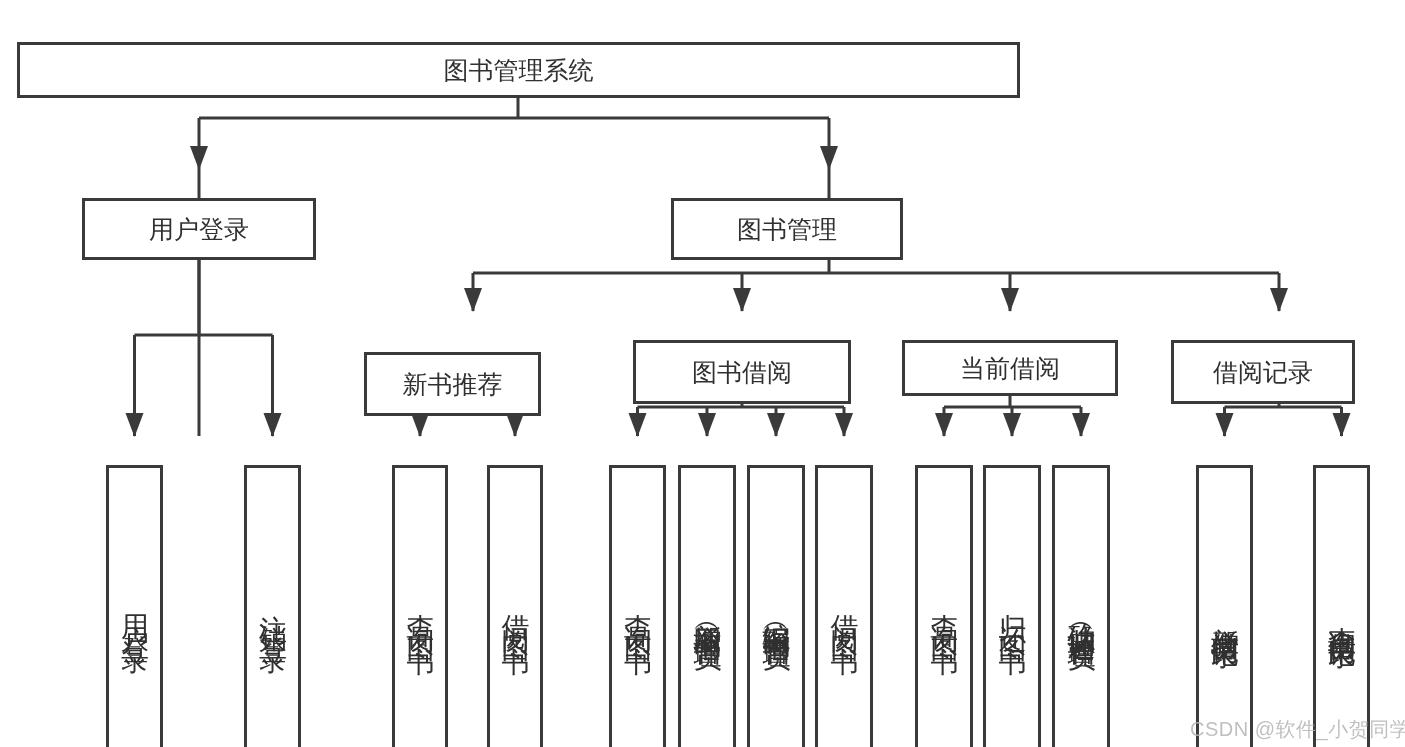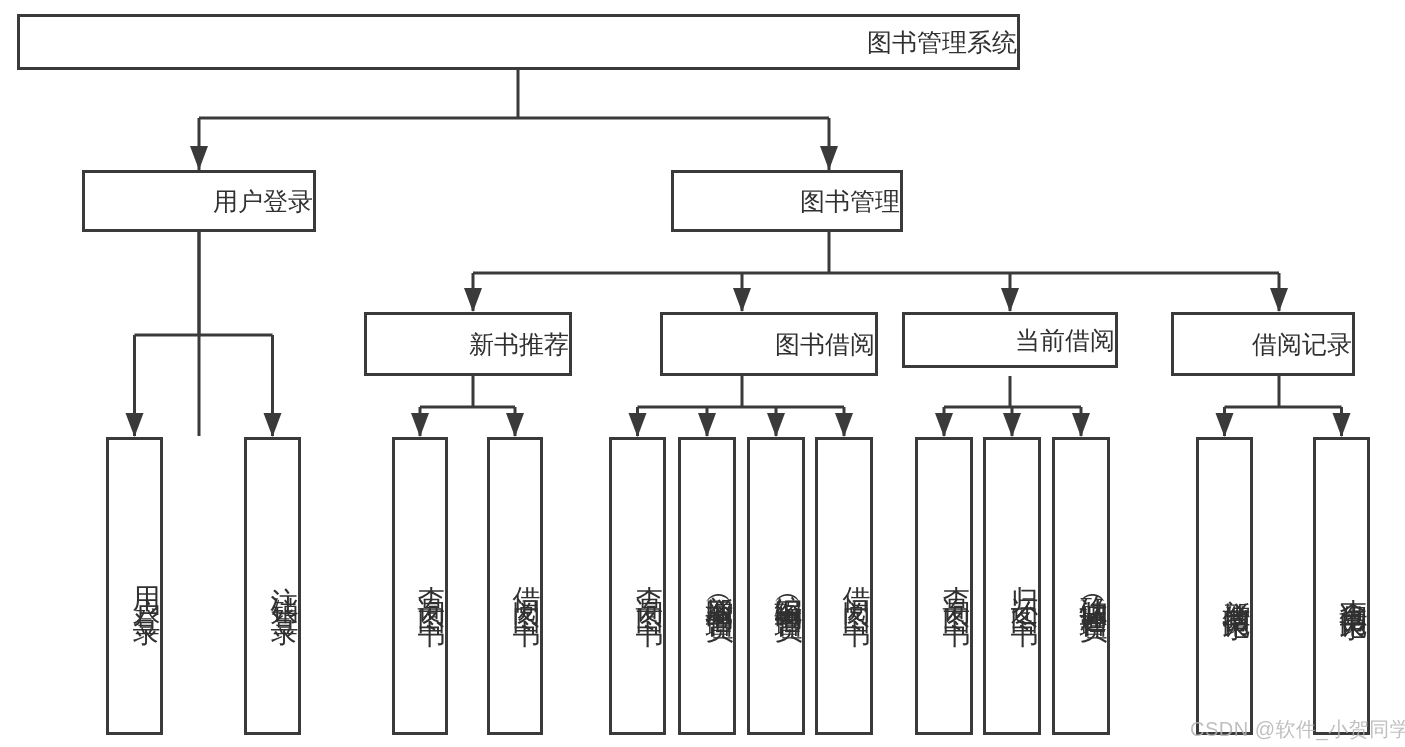--- a/index.html
+++ b/index.html
@@ -19,24 +19,25 @@
   #wires{position:absolute;left:0;top:0;width:1405px;height:747px;}
   #wires path{stroke:var(--line);stroke-width:3;fill:none;}
   #wires polygon{fill:var(--line);stroke:none;}
   .node{
     position:absolute;
     box-sizing:border-box;
     background:#fff;
     border:3px solid var(--line);
     display:flex;
     align-items:center;
-    justify-content:flex-end;
+    justify-content:center;
     font-size:25px;
     line-height:1.15;
     white-space:nowrap;
+    margin-top:28px;
   }
   .node.v span{
     writing-mode:vertical-rl;
     text-orientation:mixed;
     font-size:28px;
     letter-spacing:11px;
     line-height:1;
   }
   .node.v span.tight{
     letter-spacing:3px;
@@ -97,24 +98,24 @@
     <span>图书管理系统</span>
   </div>
 
   <div class="node" style="left:82px;top:170px;width:234px;height:62px">
     <span>用户登录</span>
   </div>
   <div class="node" style="left:671px;top:170px;width:232px;height:62px">
     <span>图书管理</span>
   </div>
 
-  <div class="node" style="left:364px;top:312px;width:208px;height:64px">
+  <div class="node" style="left:364px;top:324px;width:177px;height:64px">
     <span>新书推荐</span>
   </div>
-  <div class="node" style="left:660px;top:312px;width:218px;height:64px">
+  <div class="node" style="left:633px;top:312px;width:218px;height:64px">
     <span>图书借阅</span>
   </div>
   <div class="node" style="left:902px;top:312px;width:216px;height:56px">
     <span>当前借阅</span>
   </div>
   <div class="node" style="left:1171px;top:312px;width:184px;height:64px">
     <span>借阅记录</span>
   </div>
 
   <div class="node v" style="left:106px;top:437px;width:57px;height:298px">

